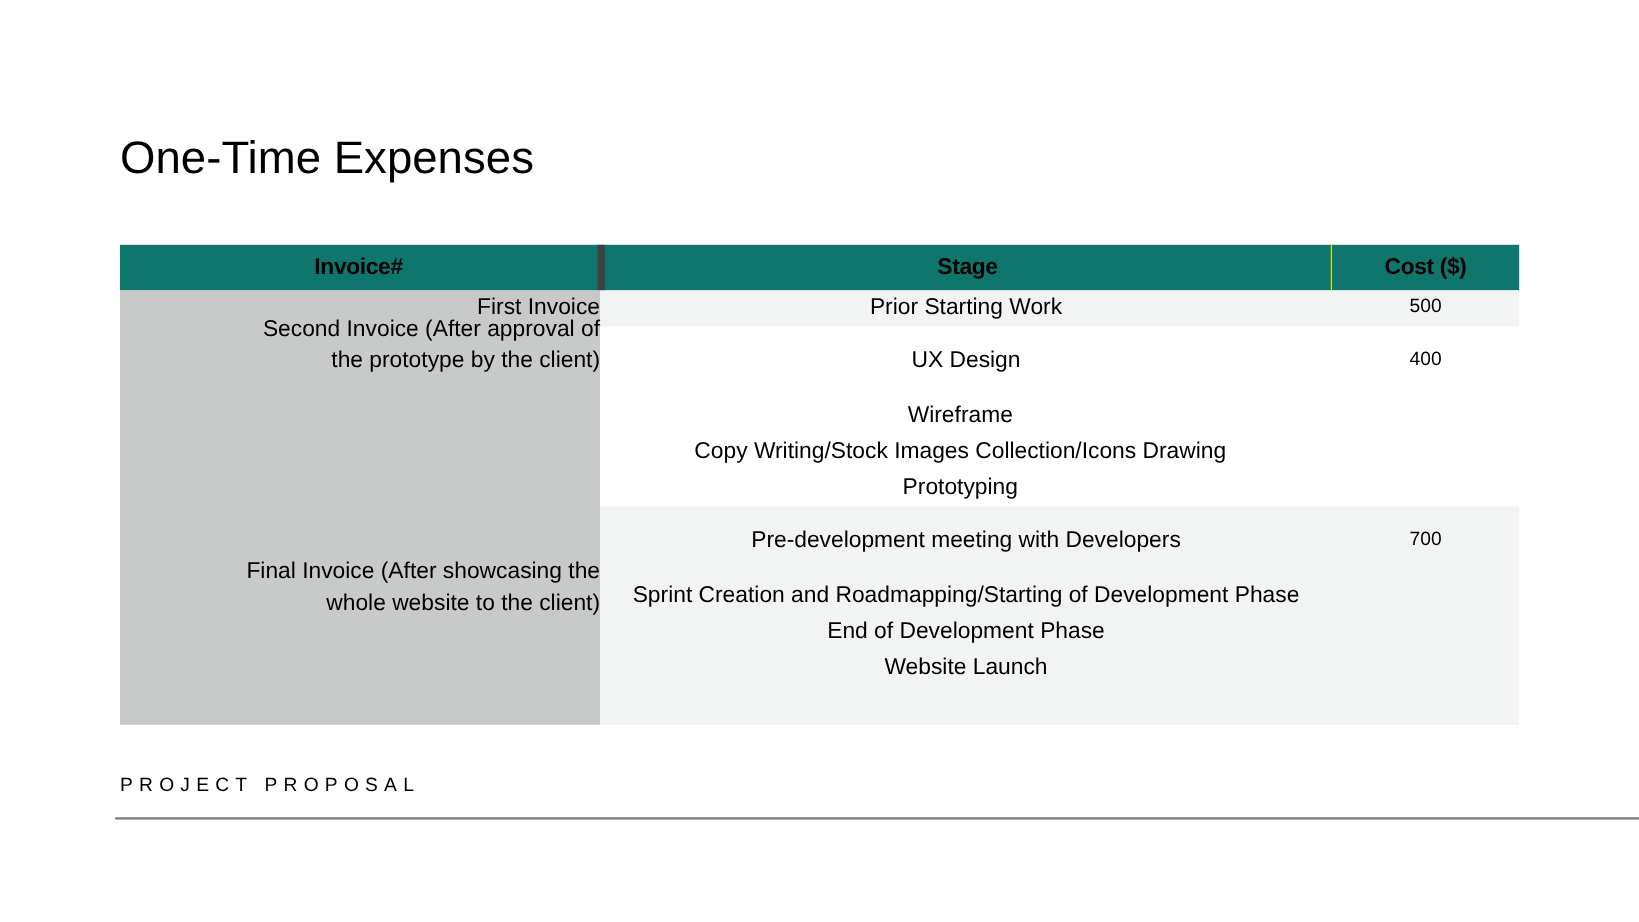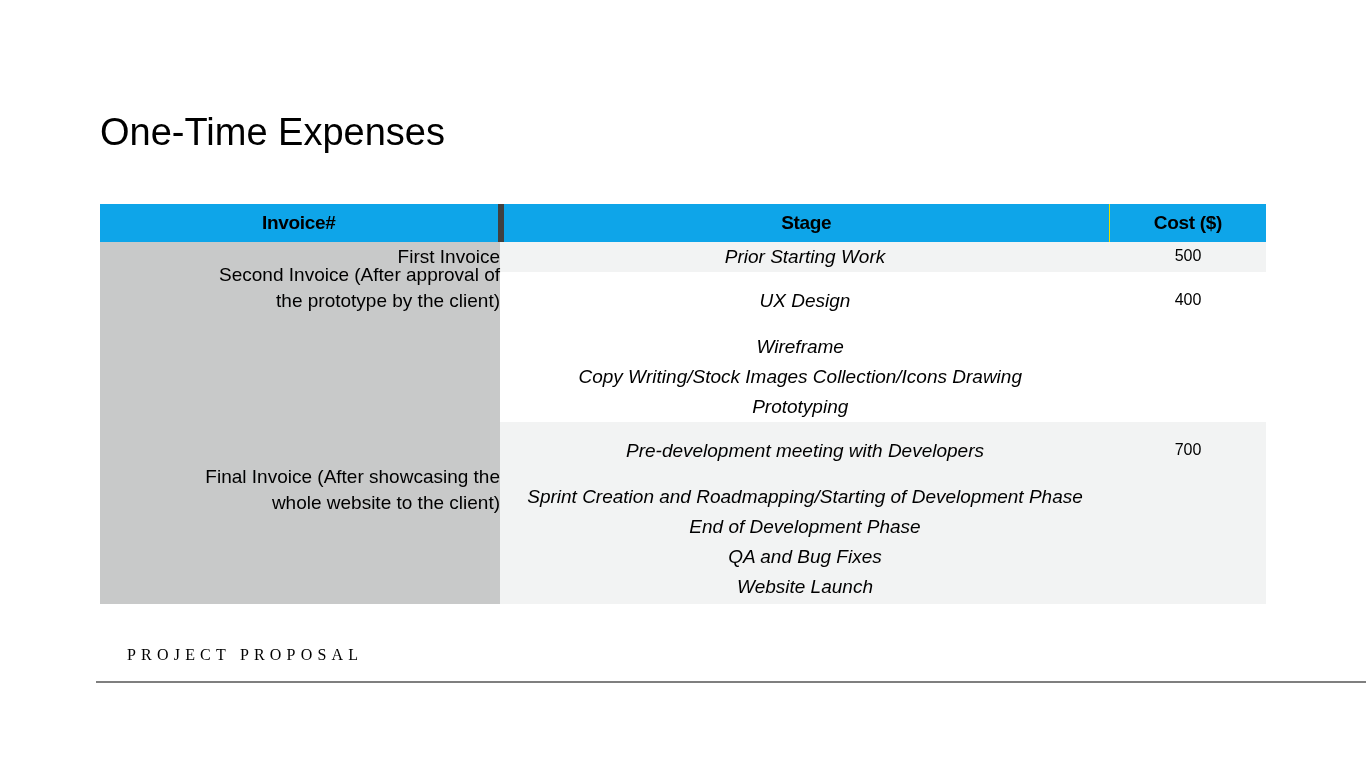--- a/index.html
+++ b/index.html
@@ -9,50 +9,50 @@
   }
   .title {
     position: absolute; left: 100px; top: 96px; font-size: 38px;
     font-family: "Liberation Sans", sans-serif; font-weight: normal; margin: 0;
     letter-spacing: 0px; line-height: 72px;
   }
   .table {
     position: absolute; left: 100px; top: 204px; width: 1166px;
     font-family: "DejaVu Sans", sans-serif;
   }
-  .hdr { display: flex; height: 38px; background: #0ea5e9; }
+  .hdr { display: flex; height: 38px; background: #0f766e; }
   .hdr div {
     display: flex; align-items: center; justify-content: center;
     font-weight: bold; font-size: 19px; font-family: "Liberation Sans", sans-serif;
     letter-spacing: -0.3px;
   }
   .c1 { width: 400px; }
   .c2 { width: 609px; border-left: 6px solid #404040; }
   .c3 { width: 157px; border-left: 1px solid #eadf00; }
   .body { display: flex; }
   .left-col { width: 400px; background: #c8c9c9; position: relative; }
   .right { width: 766px; }
   .row { display: flex; }
   .row.alt { background: #f2f3f3; }
   .stage {
     width: 610px; display: flex; flex-direction: column; align-items: center;
-    font-size: 19px; font-family: "Liberation Sans", sans-serif; font-style: italic;
+    font-size: 19px; font-family: "Liberation Sans", sans-serif;
   }
   .stage span { display: block; height: 30px; line-height: 30px; text-align: center; }
   .cost {
     width: 156px; text-align: center; font-size: 16px;
     font-family: "Liberation Sans", sans-serif;
   }
   .inv {
     position: absolute; left: 0; width: 400px; text-align: right;
     font-size: 19px; line-height: 26px; font-family: "Liberation Sans", sans-serif;
   }
   .footer {
     position: absolute; left: 100px; top: 646px; font-size: 16px;
-    letter-spacing: 5.2px; font-family: Liberation Serif, serif; margin-left: 27px;
+    letter-spacing: 5.2px; font-family: Liberation Sans, sans-serif;
   }
   .rule {
     position: absolute; left: 96px; top: 681px; width: 1270px; height: 2px;
     background: #7f7f7f;
   }
 </style>
 </head>
 <body>
 
 <h1 class="title">One-Time Expenses</h1>
@@ -101,21 +101,20 @@
       <div class="row alt" style="height:60px;">
         <div class="stage" style="padding-top:14px;">
           <span>Pre-development meeting with Developers</span>
         </div>
         <div class="cost" style="padding-top:14px;line-height:28px;">700</div>
       </div>
       <div class="row alt" style="height:122px;">
         <div class="stage">
           <span>Sprint Creation and Roadmapping/Starting of Development Phase</span>
           <span>End of Development Phase</span>
-          <span>QA and Bug Fixes</span>
           <span>Website Launch</span>
         </div>
         <div class="cost"></div>
       </div>
     </div>
   </div>
 </div>
 
 <div class="footer">PROJECT PROPOSAL</div>
 <div class="rule"></div>

